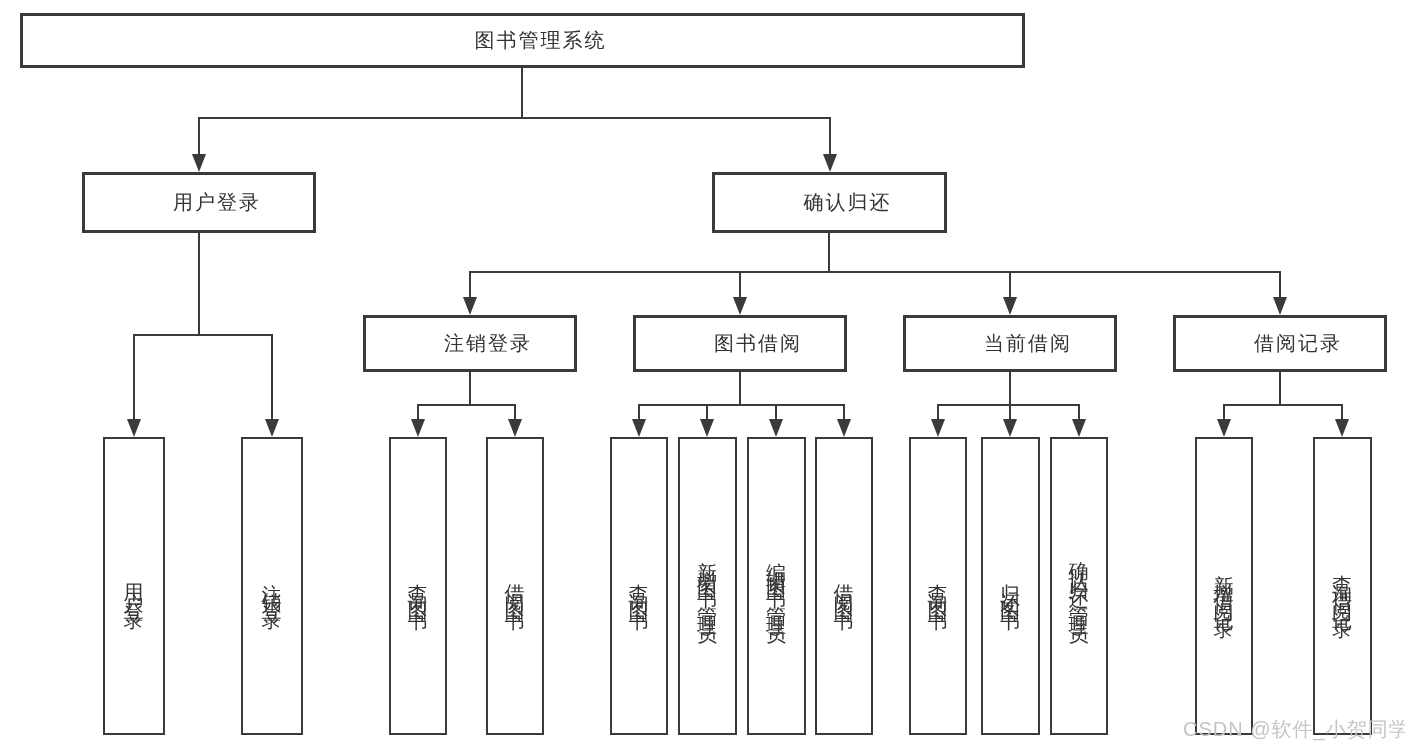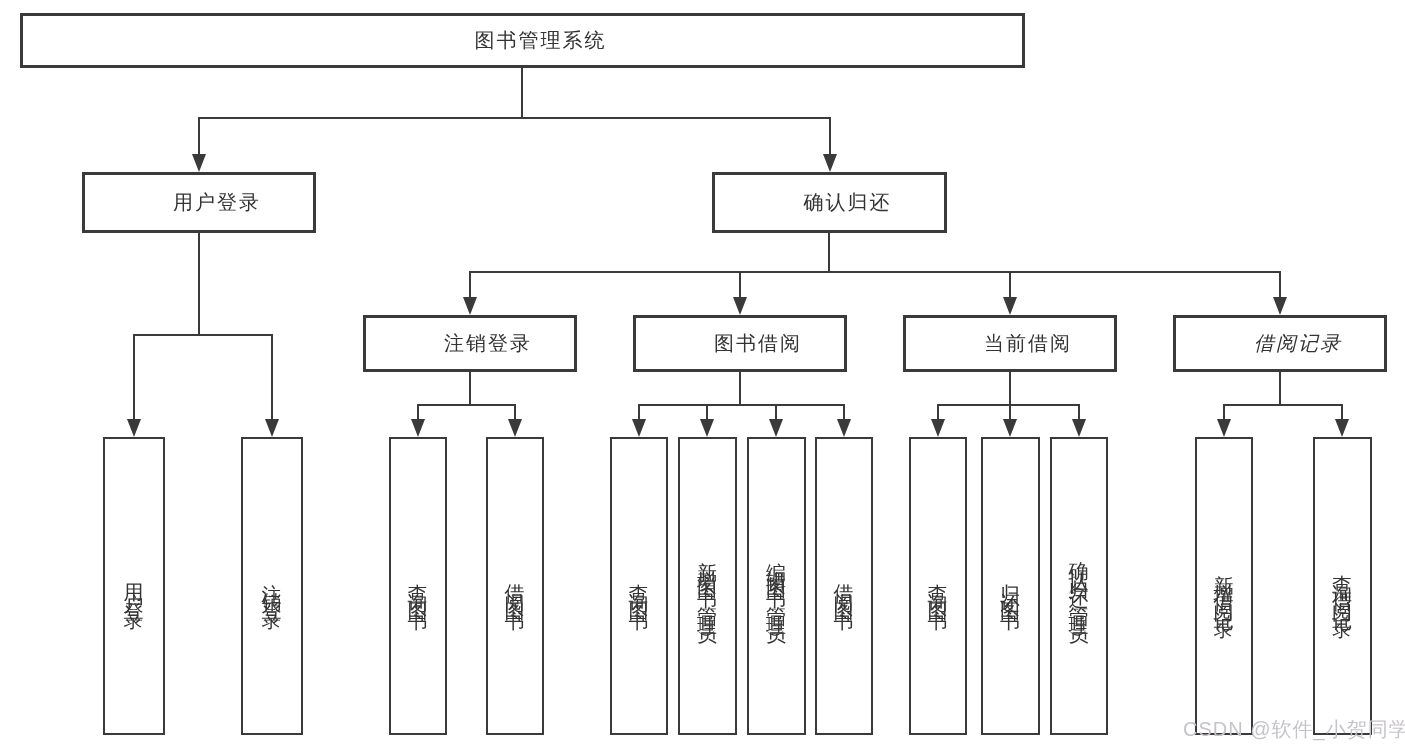--- a/index.html
+++ b/index.html
@@ -105,21 +105,21 @@
   <div class="vline" style="left:739px;top:271px;height:28px;"></div>
   <div class="arrow" style="left:733px;top:297px;"></div>
   <div class="vline" style="left:1009px;top:271px;height:28px;"></div>
   <div class="arrow" style="left:1003px;top:297px;"></div>
   <div class="vline" style="left:1279px;top:271px;height:28px;"></div>
   <div class="arrow" style="left:1273px;top:297px;"></div>
 
   <div class="box" style="left:363px;top:315px;width:214px;height:57px;">注销登录</div>
   <div class="box" style="left:633px;top:315px;width:214px;height:57px;">图书借阅</div>
   <div class="box" style="left:903px;top:315px;width:214px;height:57px;">当前借阅</div>
-  <div class="box" style="left:1173px;top:315px;width:214px;height:57px;font-style:italic;">借阅记录</div>
+  <div class="box" style="left:1173px;top:315px;width:214px;height:57px;">借阅记录</div>
 
   <div class="vline" style="left:469px;top:372px;height:34px;"></div>
   <div class="hline" style="left:417px;top:404px;width:99px;"></div>
   <div class="vline" style="left:417px;top:404px;height:18px;"></div>
   <div class="arrow" style="left:411px;top:419px;"></div>
   <div class="vline" style="left:514px;top:404px;height:18px;"></div>
   <div class="arrow" style="left:508px;top:419px;"></div>
 
   <div class="vline" style="left:739px;top:372px;height:34px;"></div>
   <div class="hline" style="left:638px;top:404px;width:207px;"></div>

